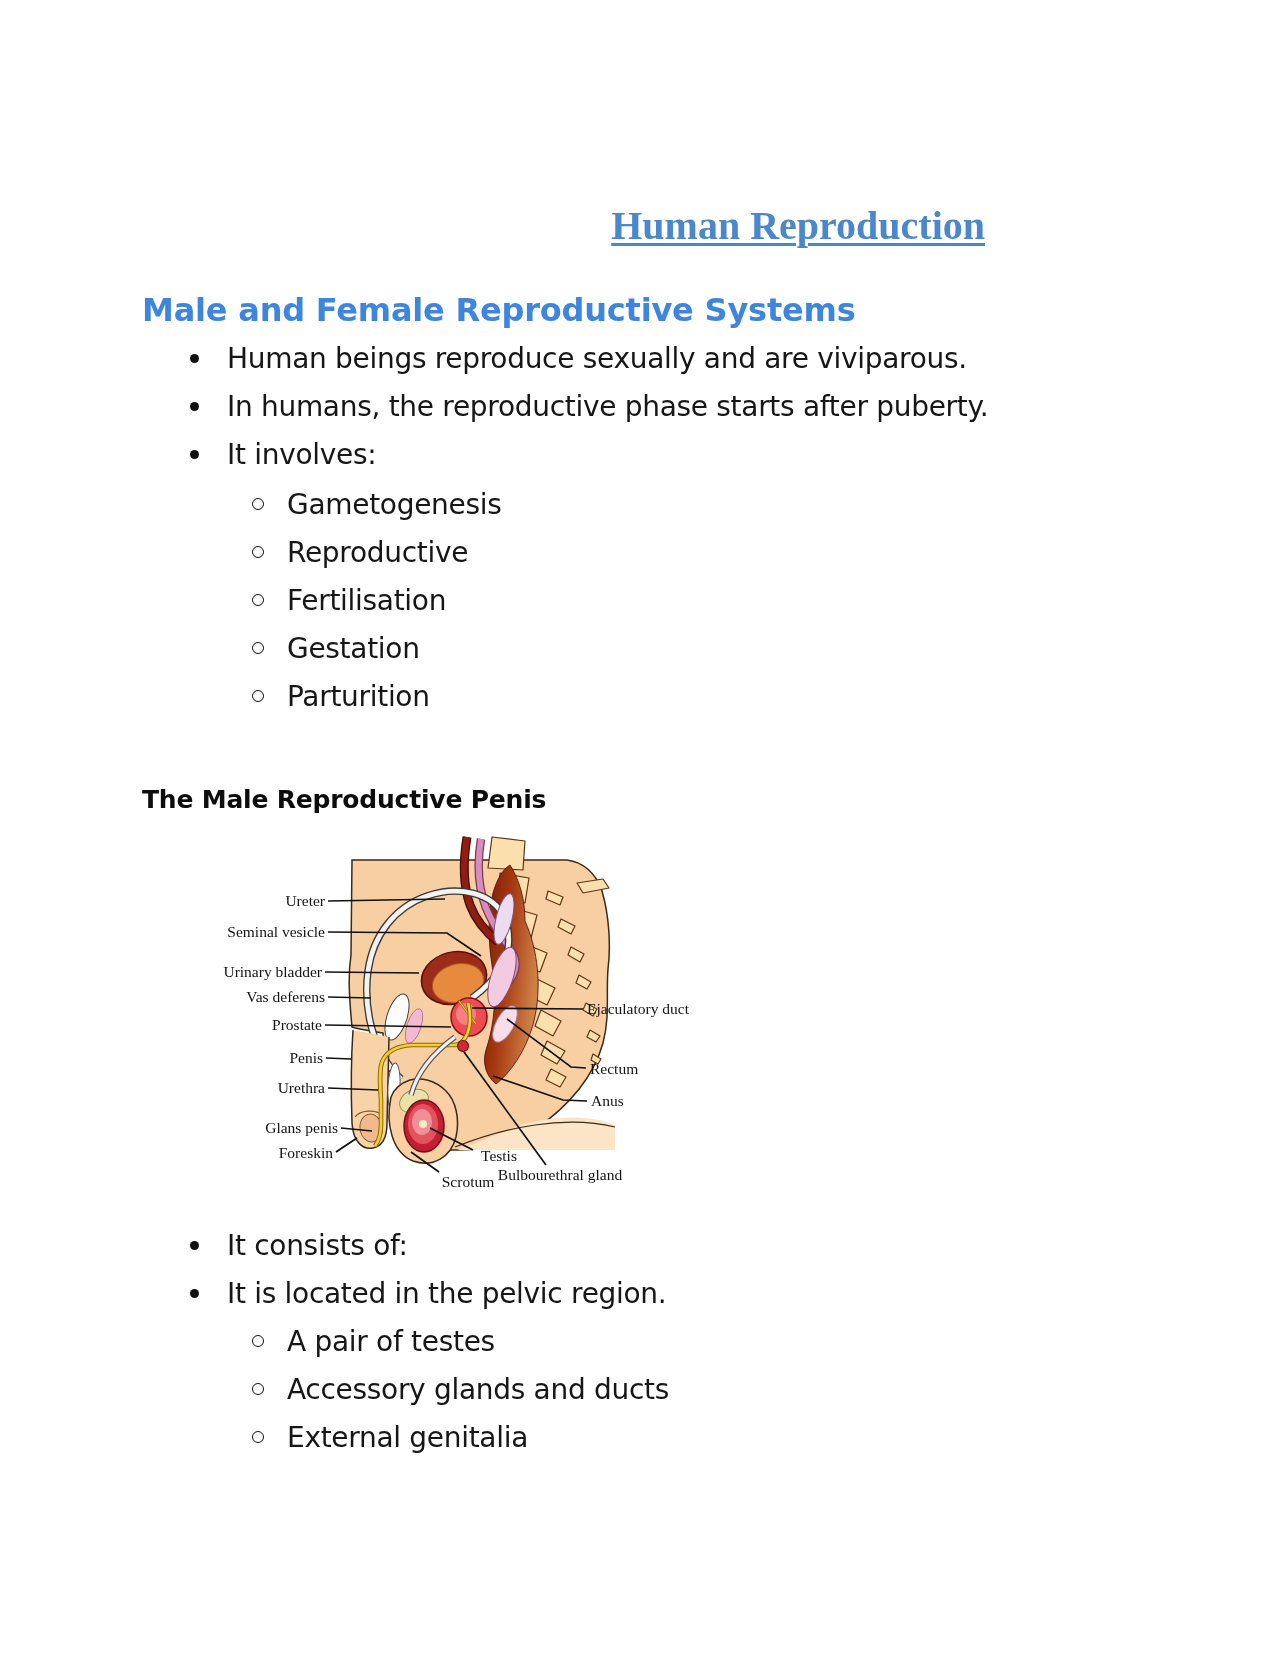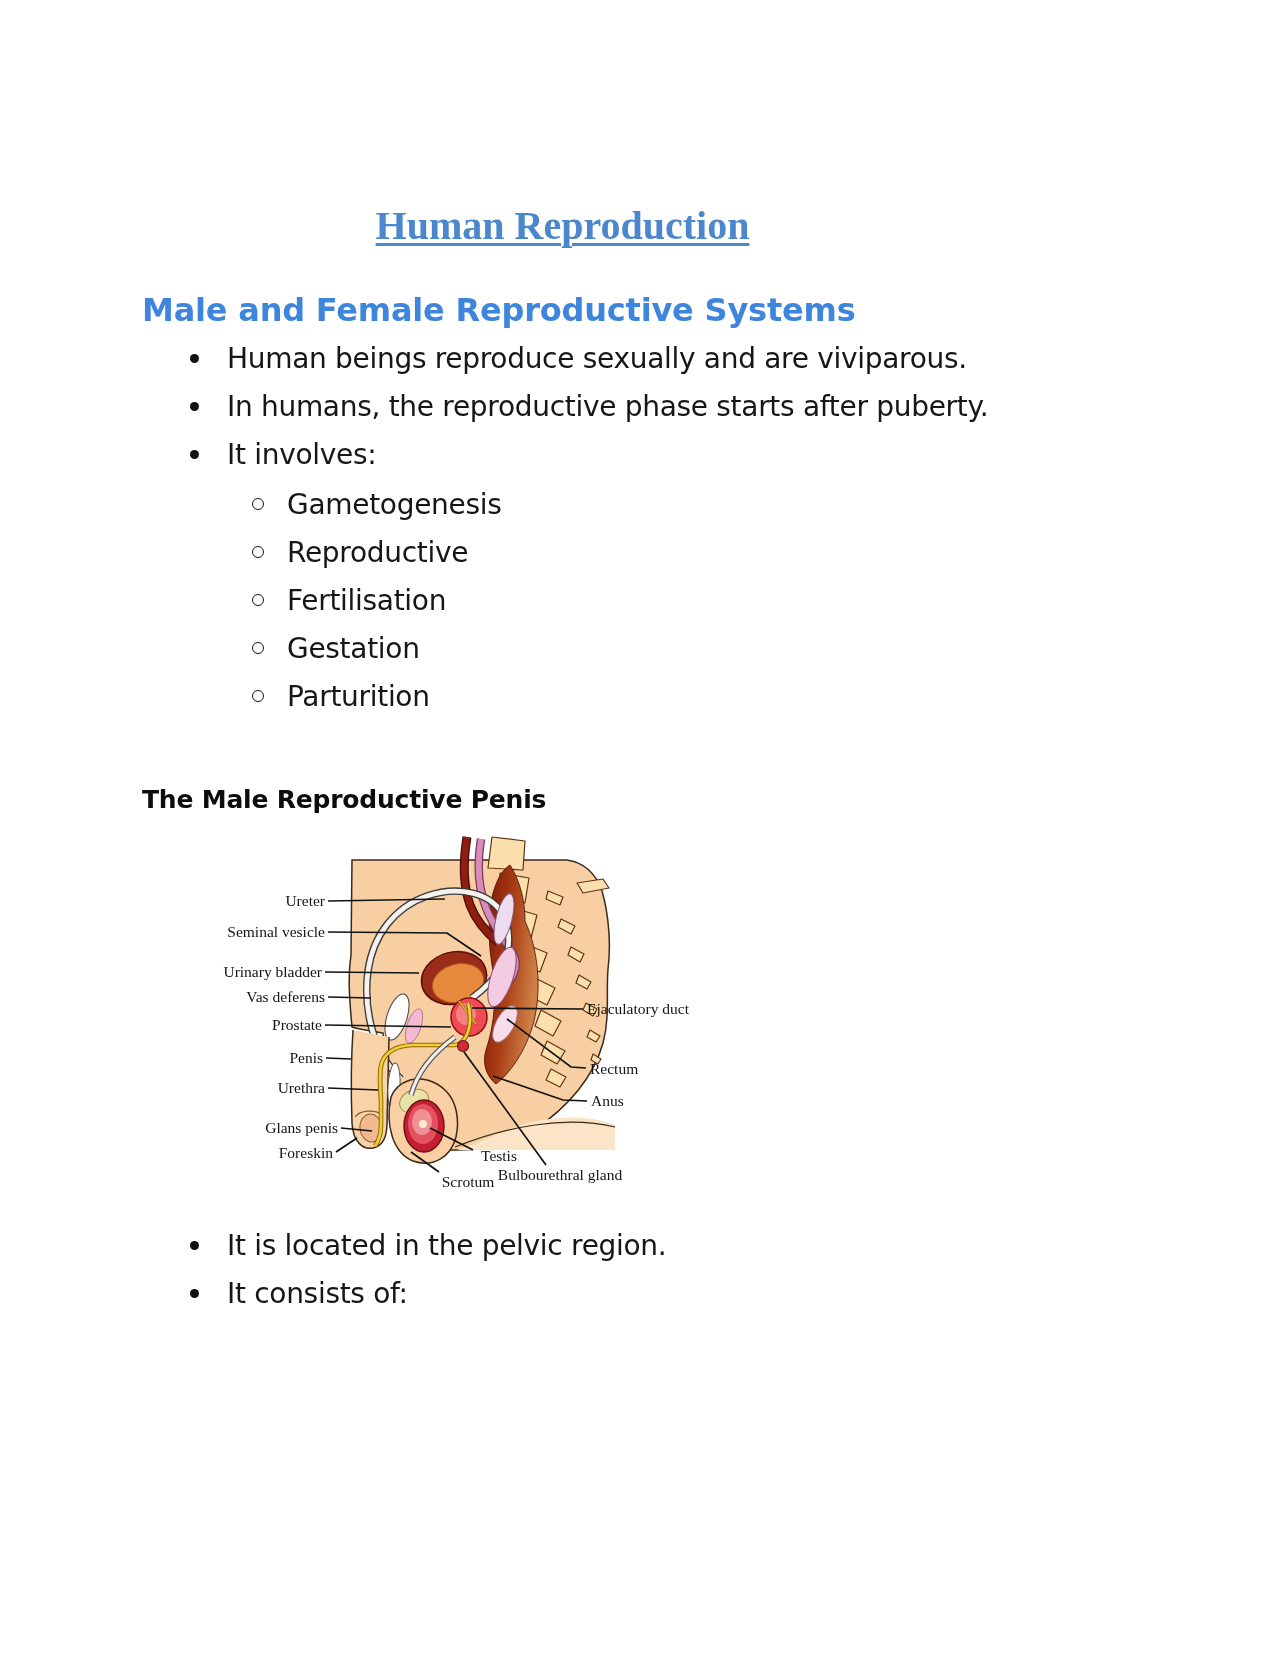--- a/index.html
+++ b/index.html
@@ -7,21 +7,21 @@
     position:relative;
     width:1280px;height:1656px;
     background:#ffffff;
     font-family:"DejaVu Sans",sans-serif;
     color:#151515;
     overflow:hidden;
     margin:0 auto;
   }
   .doc-title{
     position:absolute;left:140px;top:202px;width:845px;
-    text-align:center;
+    text-align:right;
     font-family:"Liberation Serif","DejaVu Serif",serif;
     font-weight:bold;font-size:40px;line-height:48px;
     color:#4a87cc;
     text-decoration:underline;
     text-decoration-thickness:3px;
     text-underline-offset:4px;
   }
   .h2-blue{
     position:absolute;left:142px;top:295px;
     font-weight:bold;font-size:32px;line-height:30px;
@@ -244,22 +244,36 @@
       <text x="386" y="311" text-anchor="start">Anus</text>
       <text x="294" y="366" text-anchor="middle">Testis</text>
       <text x="263" y="392" text-anchor="middle">Scrotum</text>
       <text x="355" y="385" text-anchor="middle">Bulbourethral gland</text>
     </g>
   </svg>
 
   <ul class="doclist" id="list-located">
     <li>
         <span class="dot"></span>
+        <span class="li-text">It consists of:</span>
+      </li>
+    <li>
+        <span class="dot"></span>
         <span class="li-text">It is located in the pelvic region.</span>
       </li>
-    <li>
-        <span class="dot"></span>
-        <span class="li-text">It consists of:</span>
-      </li>
-  </ul>
-
+  </ul>
+
+  <ul class="doclist" id="list-consists">
+    <li>
+        <span class="circle"></span>
+        <span class="li-text">A pair of testes</span>
+      </li>
+    <li>
+        <span class="circle"></span>
+        <span class="li-text">Accessory glands and ducts</span>
+      </li>
+    <li>
+        <span class="circle"></span>
+        <span class="li-text">External genitalia</span>
+      </li>
+  </ul>
 
 </div>
 
 </body></html>

